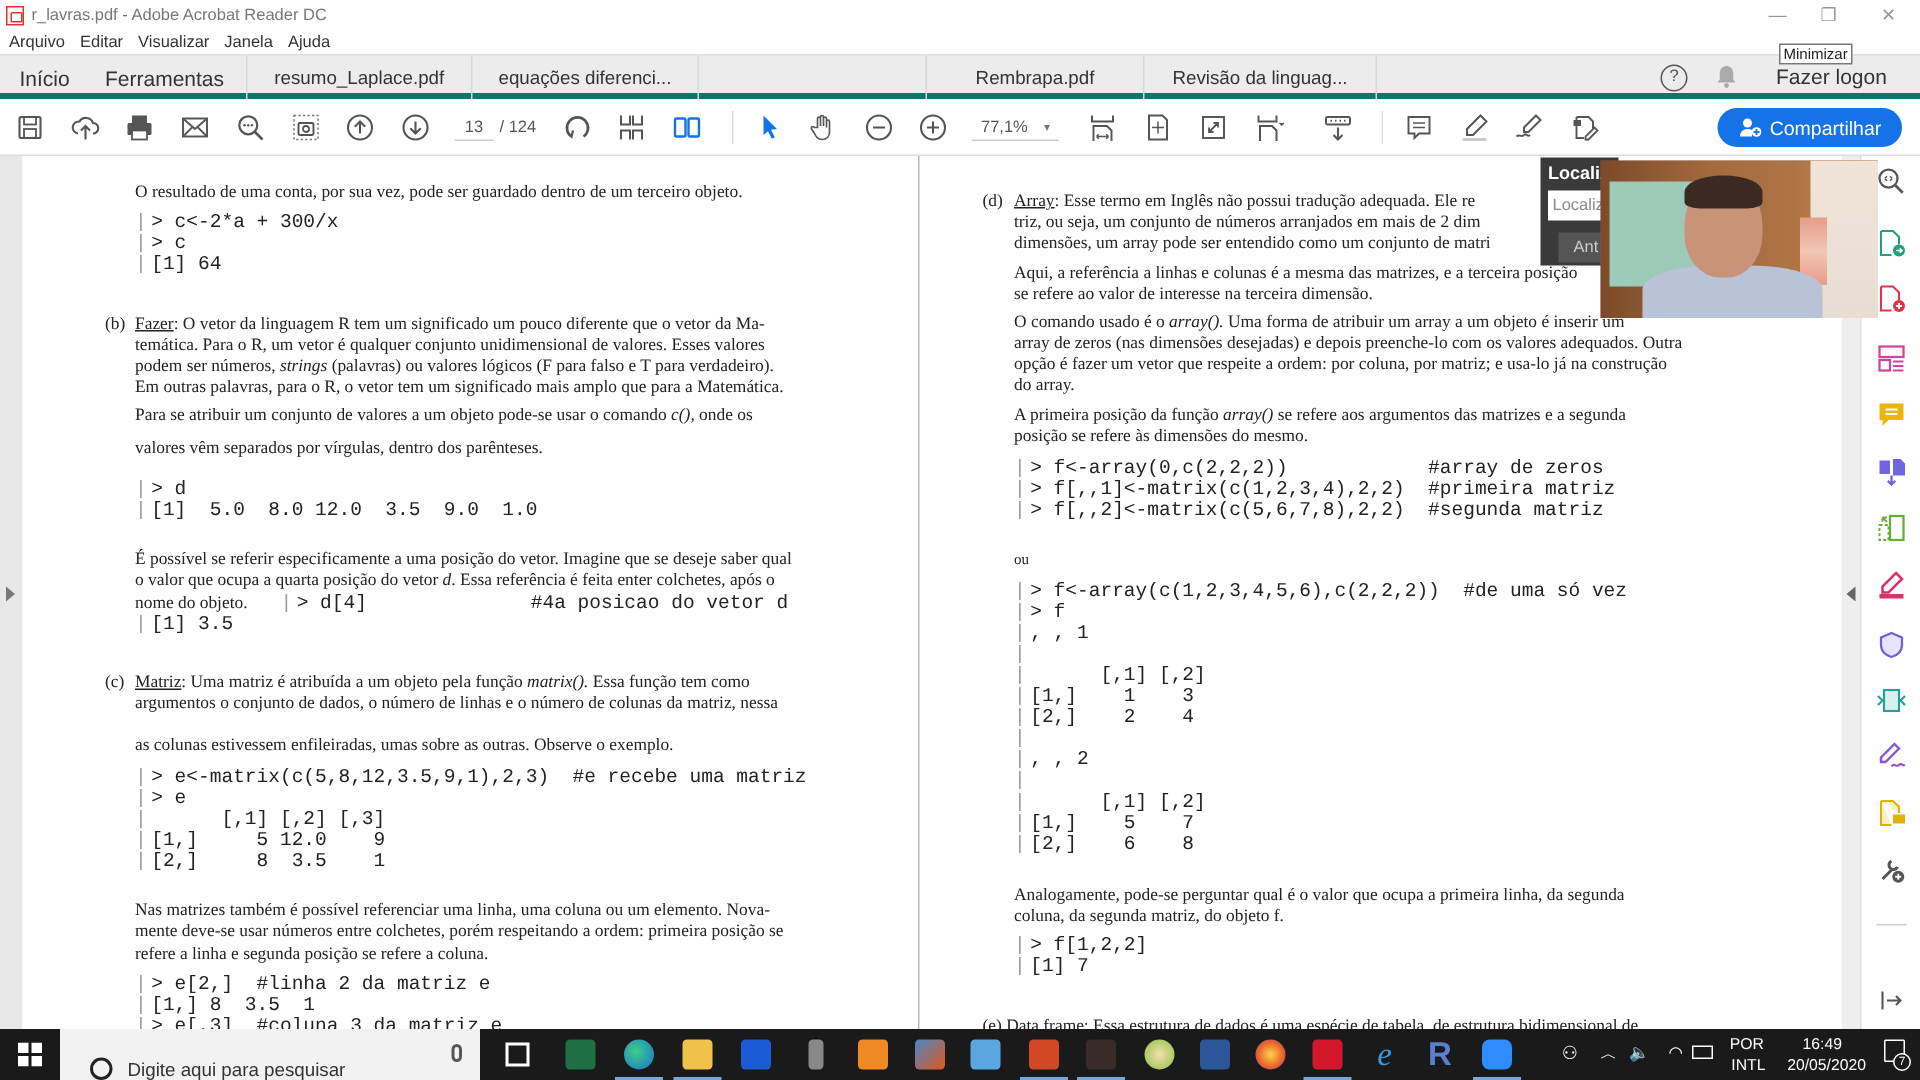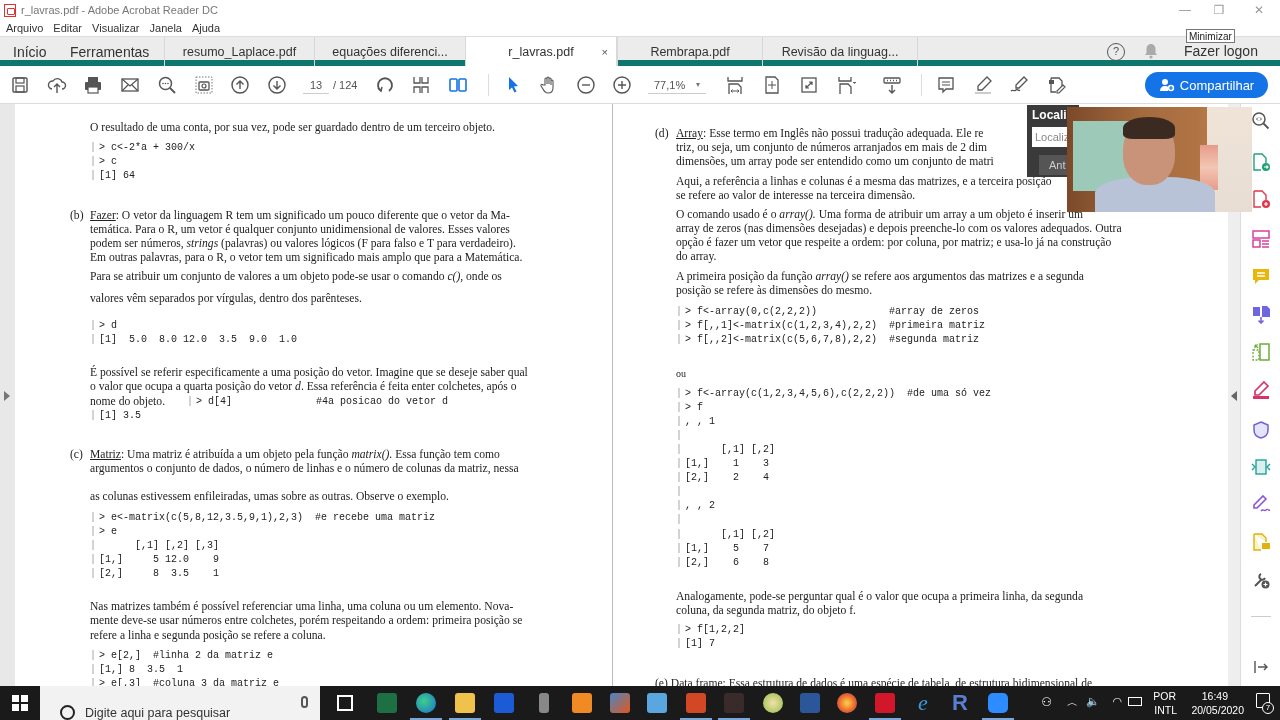--- a/index.html
+++ b/index.html
@@ -4,21 +4,21 @@
 <style>
 *{box-sizing:border-box;margin:0;padding:0}
 html,body{width:1280px;height:720px;overflow:hidden;background:#fff;font-family:"Liberation Sans",sans-serif;font-size:12px;color:#222}
 #titlebar{position:absolute;left:0;top:0;width:1280px;height:20px;background:#fff;display:flex;align-items:center}
 #titlebar .pdficon{width:12px;height:13px;border:1px solid #d33;margin-left:4px;margin-right:5px;position:relative;background:#fff}
 #titlebar .pdficon:after{content:"";position:absolute;left:2px;top:3px;width:6px;height:5px;border:1px solid #d33;border-radius:1px}
 #titlebar .title{font-size:11px;color:#777}
 .winctl{position:absolute;top:0;height:20px;width:38px;display:flex;align-items:center;justify-content:center;color:#999;font-size:12px}
 #menubar{position:absolute;left:0;top:20px;width:1280px;height:16px;background:#fff;display:flex;align-items:center;padding-left:6px}
 #menubar span{font-size:11px;color:#333;margin-right:10px}
-#tabbar{position:absolute;left:0;top:36px;width:1280px;height:30px;background:#ececec;border-top:1px solid #ddd;border-bottom:6px solid #0f766e}
+#tabbar{position:absolute;left:0;top:36px;width:1280px;height:30px;background:#ececec;border-top:1px solid #ddd;border-bottom:4px solid #0f766e}
 .tab{position:absolute;top:0;height:29px;display:flex;align-items:center;justify-content:center;font-size:12.5px;color:#333;border-right:1px solid #d8d8d8}
 .tab.active{background:#fff;height:30px}
 .tab .close{position:absolute;right:8px;font-size:11px;color:#555}
 .navtab{position:absolute;top:0;height:29px;display:flex;align-items:center;font-size:14px;color:#333}
 #toolbar{position:absolute;left:0;top:66px;width:1280px;height:38px;background:#fff;border-bottom:1px solid #ddd}
 .tb{position:absolute;top:9px;width:20px;height:20px;display:flex;align-items:center;justify-content:center;color:#555;font-size:16px}
 .tb svg{width:20px;height:20px}
 .pagebox{position:absolute;top:10px;left:303px;width:26px;height:18px;border-bottom:1px solid #ccc;font-size:11px;text-align:center;line-height:18px;color:#555}
 .pagetotal{position:absolute;top:10px;left:333px;font-size:11px;line-height:18px;color:#555}
 .zoombox{position:absolute;top:10px;left:648px;width:58px;height:18px;border-bottom:1px solid #ccc;font-size:11px;line-height:18px;color:#555;padding-left:6px}
@@ -27,21 +27,21 @@
 #tooltip{position:absolute;left:1186px;top:29px;border:1px solid #777;background:#fff;font-size:10px;padding:0 2px;height:14px;line-height:13px;color:#222;z-index:50}
 #leftgutter{position:absolute;left:0;top:104px;width:15px;height:582px;background:#e8e8e8}
 #leftgutter .arrow{position:absolute;left:4px;top:287px;width:0;height:0;border-top:5px solid transparent;border-bottom:5px solid transparent;border-left:6px solid #777}
 #page1{position:absolute;left:15px;top:104px;width:598px;height:582px;background:#fff;border-right:1px solid #bbb;overflow:hidden}
 #page2{position:absolute;left:614px;top:104px;width:626px;height:582px;background:#fff;overflow:hidden}
 #rightgutter{position:absolute;left:1228px;top:104px;width:12px;height:582px;background:#eee}
 #rightgutter .arrow{position:absolute;left:3px;top:287px;width:0;height:0;border-top:5px solid transparent;border-bottom:5px solid transparent;border-right:6px solid #666}
 #sidepanel{position:absolute;left:1240px;top:104px;width:40px;height:582px;background:#fff;border-left:1px solid #ddd}
 .sp{position:absolute;left:10px;width:20px;height:20px}
 .tx{position:absolute;font-family:"Liberation Serif",serif;font-size:11.6px;color:#222;white-space:nowrap;line-height:14px}
-.code{position:absolute;font-family:"Liberation Mono",monospace;font-size:10px;color:#222;white-space:pre;line-height:14px}
+.code{position:absolute;font-family:"Liberation Mono",monospace;font-size:13px;color:#222;white-space:pre;line-height:14px}
 .code:before{content:"|";color:#999;margin-right:3px}
 .u{text-decoration:underline}
 .i{font-style:italic}
 #findpanel{position:absolute;left:1027px;top:105px;width:52px;height:72px;background:#3a3a3a;z-index:10}
 #findpanel .ft{position:absolute;left:5px;top:3px;color:#fff;font-size:12px;font-weight:bold}
 #findpanel .fi{position:absolute;left:5px;top:22px;width:47px;height:20px;background:#fff;color:#888;font-size:11px;line-height:20px;padding-left:3px;overflow:hidden}
 #findpanel .fb{position:absolute;left:12px;top:50px;width:40px;height:20px;background:#555;color:#ccc;font-size:11px;line-height:20px;padding-left:10px;overflow:hidden}
 #webcam{position:absolute;left:1067px;top:107px;width:185px;height:105px;z-index:11;overflow:hidden;background:#8a5a36}
 #webcam .wall{position:absolute;left:0;top:0;width:185px;height:105px;background:linear-gradient(90deg,#7b4a2a 0%,#a46a3e 40%,#b07444 70%,#c98d5a 100%)}
 #webcam .board{position:absolute;left:6px;top:14px;width:80px;height:70px;background:#9cc9b8}
@@ -82,24 +82,20 @@
 
 <div id="tabbar">
   <span class="navtab" style="left:13px">Início</span>
   <span class="navtab" style="left:70px;width:94px">Ferramentas</span>
   <div class="tab" style="left:315px;width:151px">
       <span>equações diferenci...</span>
     </div>
   <div class="tab" style="left:164px;width:151px;border-left:1px solid #d8d8d8">
       <span>resumo_Laplace.pdf</span>
     </div>
-  <div class="tab active" style="left:466px;width:151px">
-    <span>r_lavras.pdf</span>
-    <span class="close">×</span>
-  </div>
   <div class="tab" style="left:617px;width:146px;border-left:1px solid #d8d8d8">
       <span>Rembrapa.pdf</span>
     </div>
   <div class="tab" style="left:763px;width:155px">
       <span>Revisão da linguag...</span>
     </div>
   <span style="position:absolute;left:1107px;top:6px;width:18px;height:18px;border:1.5px solid #555;border-radius:50%;font-size:11px;text-align:center;line-height:15px;color:#555">?</span>
   <span style="position:absolute;left:1144px;top:6px;width:14px;height:16px">
     <svg width="14" height="16" viewBox="0 0 14 16">
         <path d="M7 1c-3 0-4.5 2.5-4.5 5v4L1 12h12l-1.5-2V6C11.5 3.5 10 1 7 1z" fill="#aaa"></path>

